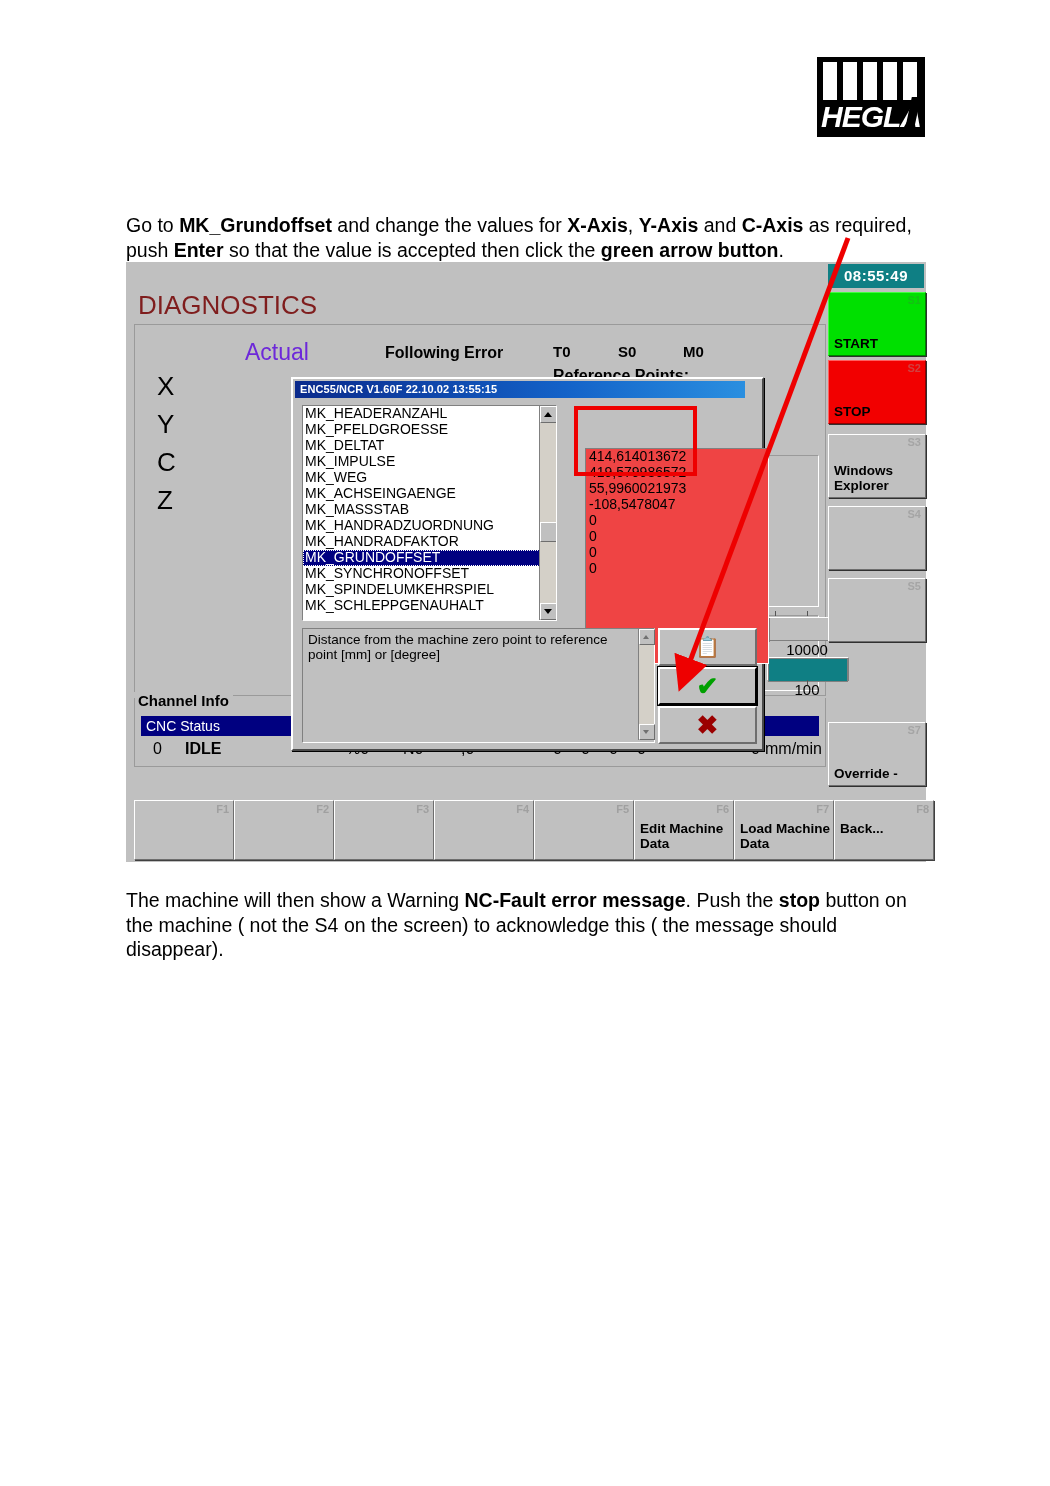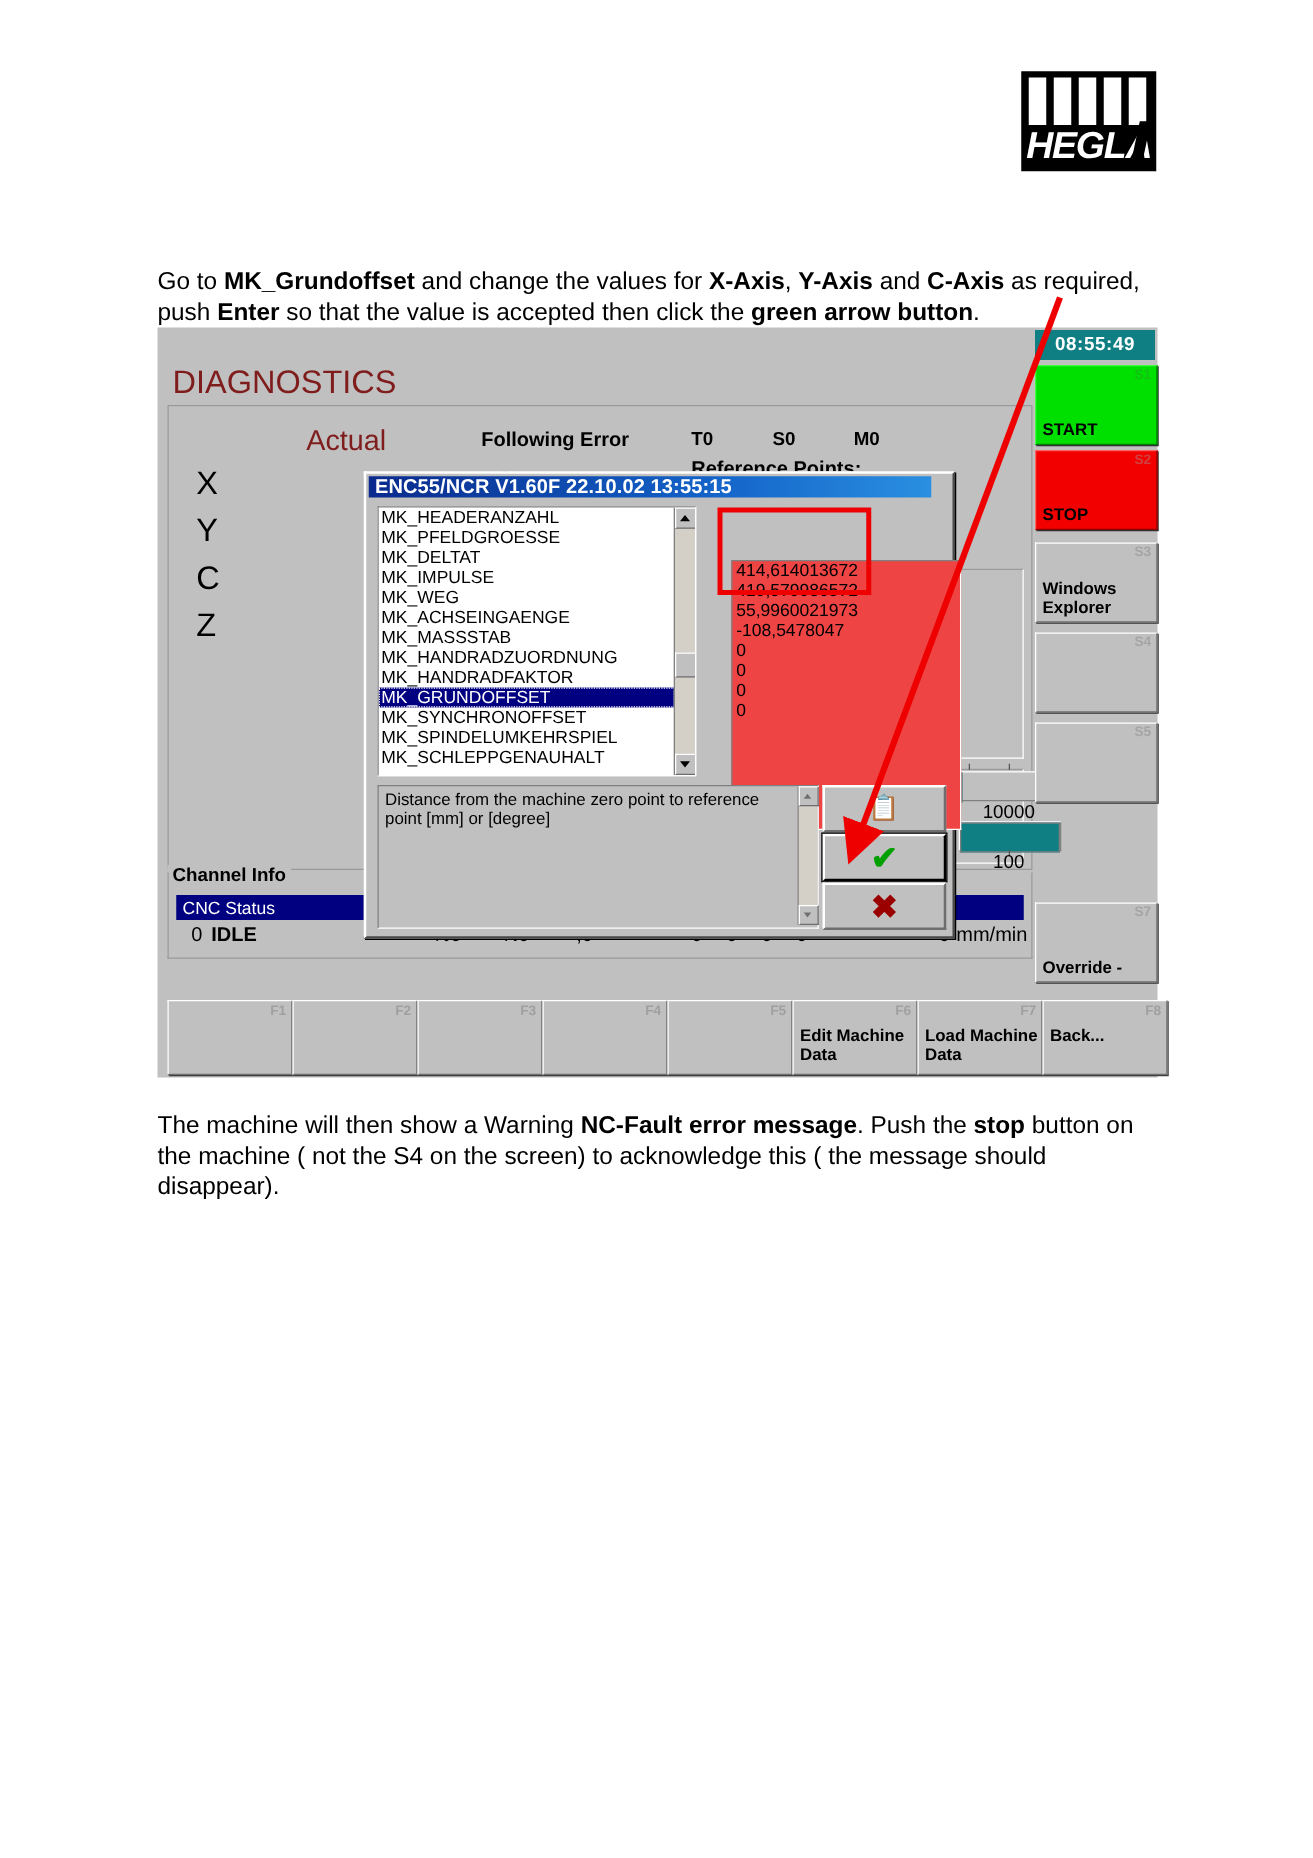--- a/index.html
+++ b/index.html
@@ -50,21 +50,21 @@
     font-size:26px;color:#7f1d1d;font-family:"Liberation Sans",sans-serif;
   }
   
   #main-panel{
     position:absolute;left:8px;top:62px;width:690px;height:370px;
     border:1px solid #9a9a9a;background:#c0c0c0;
   }
   #col-headers{
     position:absolute;left:0;top:0;width:405px;height:40px;
   }
-  .hdr-actual{position:absolute;left:110px;top:14px;font-size:23px;color:#7f1d1d;}
+  .hdr-actual{position:absolute;left:110px;top:14px;font-size:23px;color:#6d28d9;}
   .hdr-follow{position:absolute;left:250px;top:19px;font-size:16px;font-weight:bold;color:#000;}
   .axis-row{position:absolute;left:0;width:405px;height:38px;}
   .axis-label{position:absolute;left:22px;font-size:26px;color:#000;}
   .axis-value{position:absolute;left:90px;width:200px;text-align:right;font-size:26px;color:#000;}
   
   #tsm{
     position:absolute;left:418px;top:18px;font-size:15px;font-weight:bold;color:#000;
     letter-spacing:0px;
   }
   #tsm span{display:inline-block;width:65px;}
@@ -94,21 +94,21 @@
   }
   #chan-header{
     position:absolute;left:6px;top:18px;width:678px;height:20px;background:#000080;
   }
   #chan-header .t{position:absolute;left:5px;top:2px;color:#fff;font-size:14px;}
   #chan-row{
     position:absolute;left:6px;top:40px;width:678px;height:22px;
     font-size:16px;color:#000;
   }
   #chan-row .c{position:absolute;top:2px;}
-  #chan-row .b{font-weight:bold;}
+  #chan-row .b{font-weight:bold;margin-left:16px;}
   
   #fkeys{
     position:absolute;left:0px;top:538px;width:800px;height:76px;
   }
   .fkey{
     position:absolute;top:0;width:98px;height:58px;background:#c0c0c0;
     border:1px solid #fff;border-right-color:#6e6e6e;border-bottom-color:#6e6e6e;
     box-shadow:1px 1px 0 #404040;
   }
   .fkey .num{position:absolute;right:4px;top:2px;font-size:11px;color:#a0a0a0;font-weight:bold;}
@@ -135,21 +135,21 @@
   #dialog{
     position:absolute;left:291px;top:377px;width:469px;height:370px;
     background:#c0c0c0;
     border:2px solid;
     border-color:#ffffff #4a4a4a #4a4a4a #ffffff;
     box-shadow:1px 1px 0 #000;
   }
   #dlg-title{
     position:absolute;left:2px;top:2px;right:17px;height:17px;
     background:linear-gradient(to right,#0a2a8c 0%,#1362c8 60%,#2a8fe0 100%);
-    color:#fff;font-size:16px;font-weight:bold;line-height:17px;padding-left:5px;
+    color:#fff;font-size:11px;font-weight:bold;line-height:17px;padding-left:5px;
     box-sizing:border-box;letter-spacing:0.1px;
   }
   #lst{
     position:absolute;left:9px;top:26px;width:253px;height:214px;
     background:#fff;border:1px solid #808080;border-right-color:#fff;border-bottom-color:#fff;
     overflow:hidden;
   }
   #lst .items{position:absolute;left:0;top:0;right:16px;}
   #lst .item{
     font-size:14px;color:#000;height:16px;line-height:15px;padding-left:2px;

